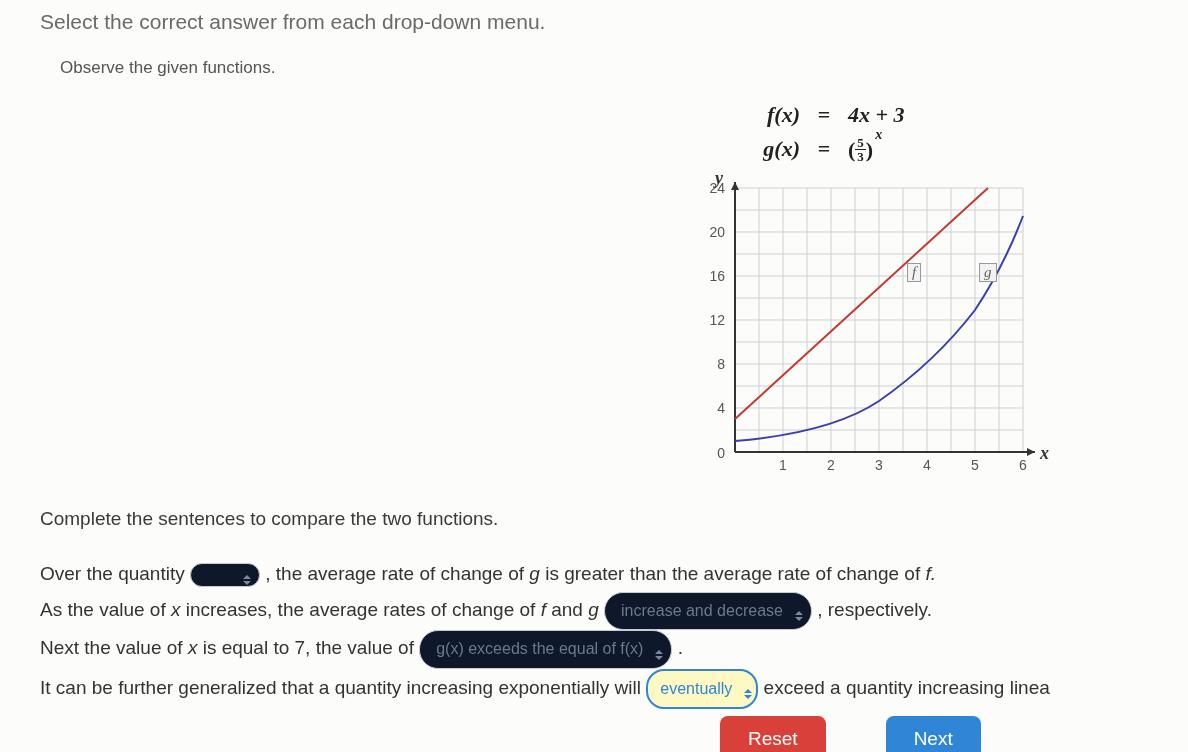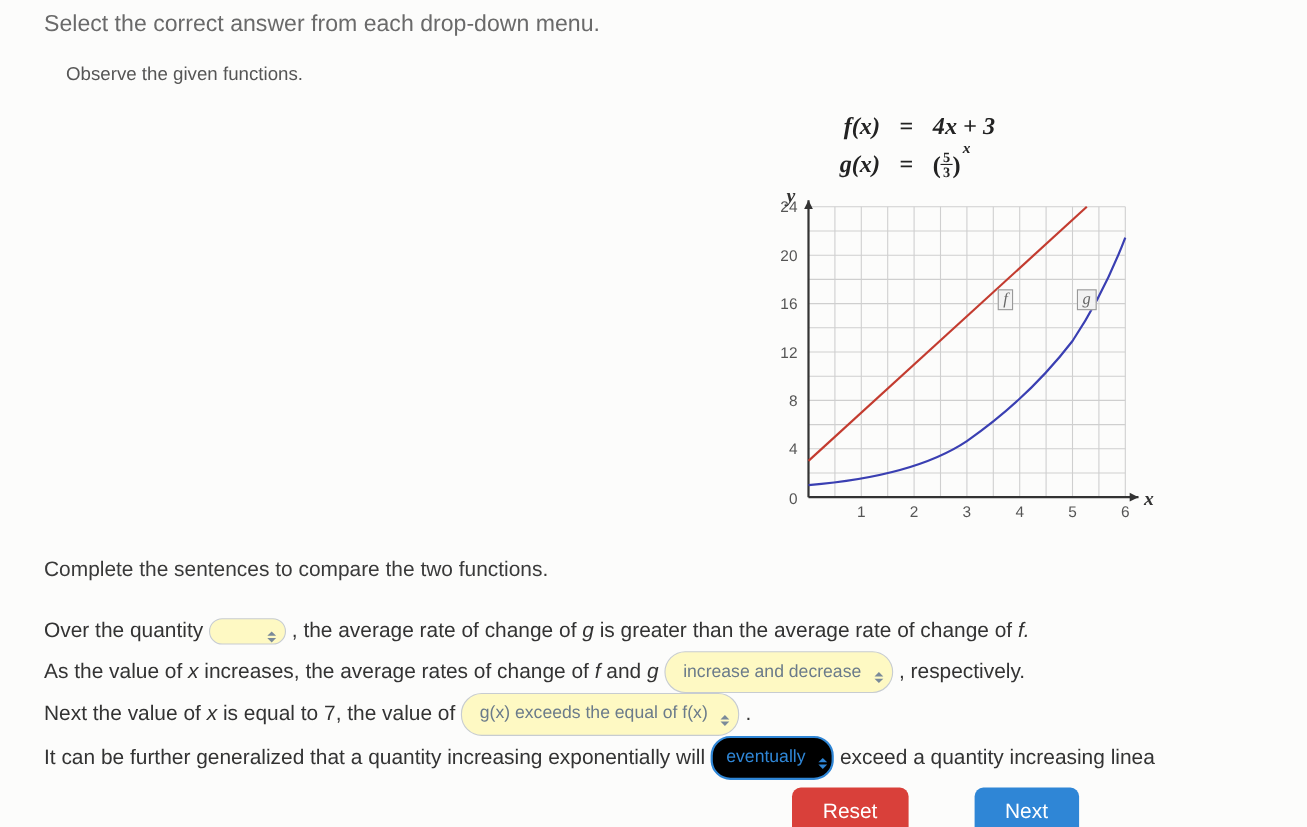--- a/index.html
+++ b/index.html
@@ -37,33 +37,33 @@
   .paren { font-size:22px; vertical-align:middle; font-style:normal;}
   sup.expo { font-size:14px; font-style:italic; position:relative; top:-8px; left:2px;}
   .completion { color: #3a3a3a; font-size: 19px; margin-top: 0; margin-bottom: 26px;}
   .sentences { font-size: 19px; color: #333; line-height: 1.9;}
   .sentences .row { white-space: nowrap; }
   .italic-var { font-style: italic; }
   .dd {
     display: inline-flex;
     align-items: center;
     border: 1px solid #c7ccd1;
-    background: #fef9c3;
+    background: #0f172a;
     border-radius: 19px;
     padding: 3px 16px;
     font-size: 16px;
     color: #6b7b8a;
     vertical-align: middle;
     min-height: 24px;
     gap: 12px;
   }
   .dd.small { min-width: 70px; justify-content: flex-end; }
   .dd.active {
     border: 2px solid #2f86d6;
-    background: #000000;
+    background: #fef9c3;
     color: #2f86d6;
     border-radius: 18px;
     padding: 3px 12px;
   }
   .chev {
     width: 0; height: 0;
     display:inline-block;
   }
   .chev.updown::before {
     content:"";

